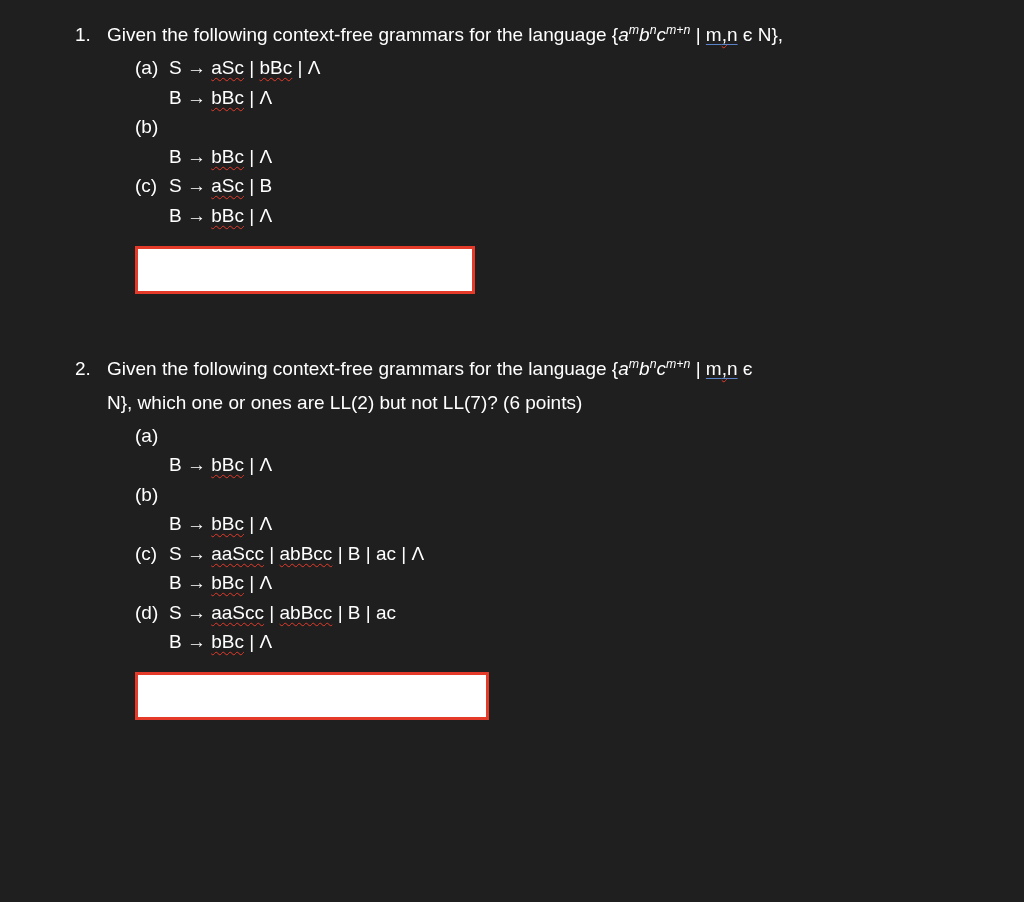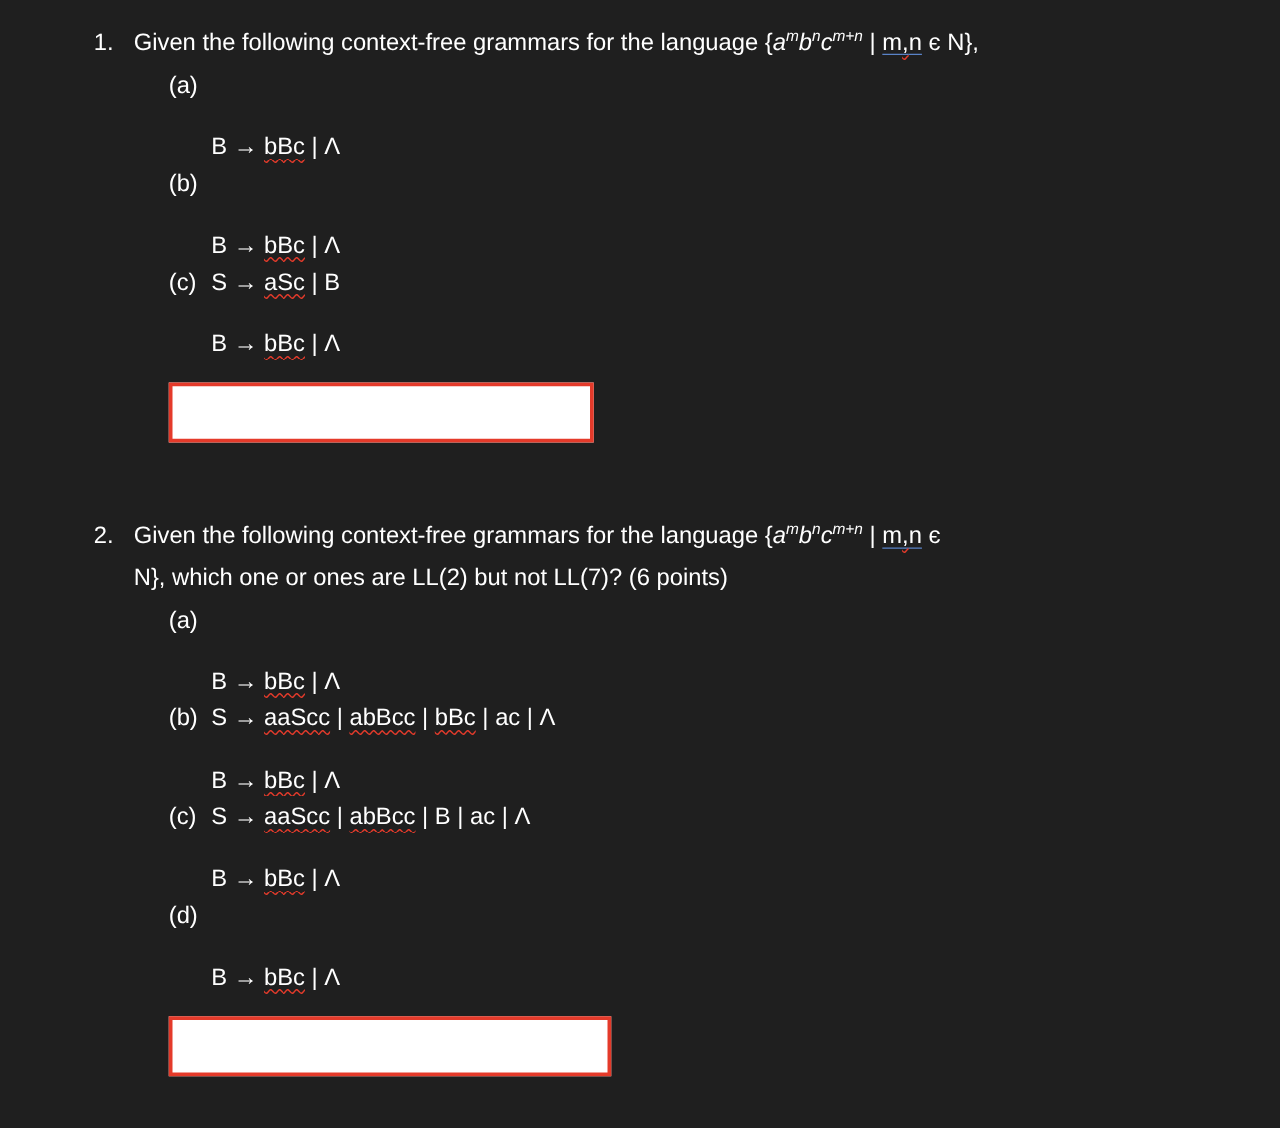--- a/index.html
+++ b/index.html
@@ -39,21 +39,20 @@
     margin-top: 2px;
   }
   .optrow {
     display: flex;
   }
   .optlabel {
     flex: 0 0 34px;
   }
   .optsub {
     padding-left: 34px;
-    margin-top: 20px;
   }
   .answerbox {
     margin-top: 16px;
     margin-left: 28px;
     background: #ffffff;
     color: #000;
     border: 3px solid #e43a2a;
     box-sizing: border-box;
     height: 48px;
     padding: 4px 8px;
@@ -87,20 +86,23 @@
     <div class="qnum">1.</div>
     <div class="qbody">
       <p class="promptline">
         <span>Given the following context-free grammars for the language {</span><span class="lang">a</span><span class="sup">m</span><span class="lang">b</span><span class="sup">n</span><span class="lang">c</span><span class="sup">m+n</span><span>  | </span><span class="bl"><span>m</span><span class="sp">,</span><span>n</span></span><span> є N},</span>
       </p>
 
       <div class="optblock">
 
         <div class="optrow">
           <div class="optlabel">(a)</div>
+          <div>
+            <span>S → </span><span class="sp">aSc</span><span> | </span><span class="sp">bBc</span><span> | Λ</span>
+          </div>
         </div>
         <div class="optsub">
           <span>B → </span><span class="sp">bBc</span><span> | Λ</span>
         </div>
 
         <div class="optrow">
           <div class="optlabel">(b)</div>
         </div>
         <div class="optsub">
           <span>B → </span><span class="sp">bBc</span><span> | Λ</span>
@@ -133,40 +135,40 @@
 
         <div class="optrow">
           <div class="optlabel">(a)</div>
         </div>
         <div class="optsub">
           <span>B → </span><span class="sp">bBc</span><span> | Λ</span>
         </div>
 
         <div class="optrow">
           <div class="optlabel">(b)</div>
-          <div>
-            <span> S → </span><span class="sp">aaScc</span><span> | </span><span class="sp">abBcc</span><span> | </span><span class="sp">bBc</span><span> | ac | Λ</span>
-          </div>
         </div>
         <div class="optsub">
           <span>B → </span><span class="sp">bBc</span><span> | Λ</span>
         </div>
 
         <div class="optrow">
           <div class="optlabel">(c)</div>
           <div>
             <span> S → </span><span class="sp">aaScc</span><span> | </span><span class="sp">abBcc</span><span> | B | ac | Λ</span>
           </div>
         </div>
         <div class="optsub">
           <span>B → </span><span class="sp">bBc</span><span> | Λ</span>
         </div>
 
         <div class="optrow">
           <div class="optlabel">(d)</div>
+          <div>
+            <span> S → </span><span class="sp">aaScc</span><span> | </span><span class="sp">abBcc</span><span> | B | ac</span>
+          </div>
         </div>
         <div class="optsub">
           <span>B → </span><span class="sp">bBc</span><span> | Λ</span>
         </div>
       </div>
 
       <input type="text" class="answerbox ab2" style="">
     </div>
   </li>
 

